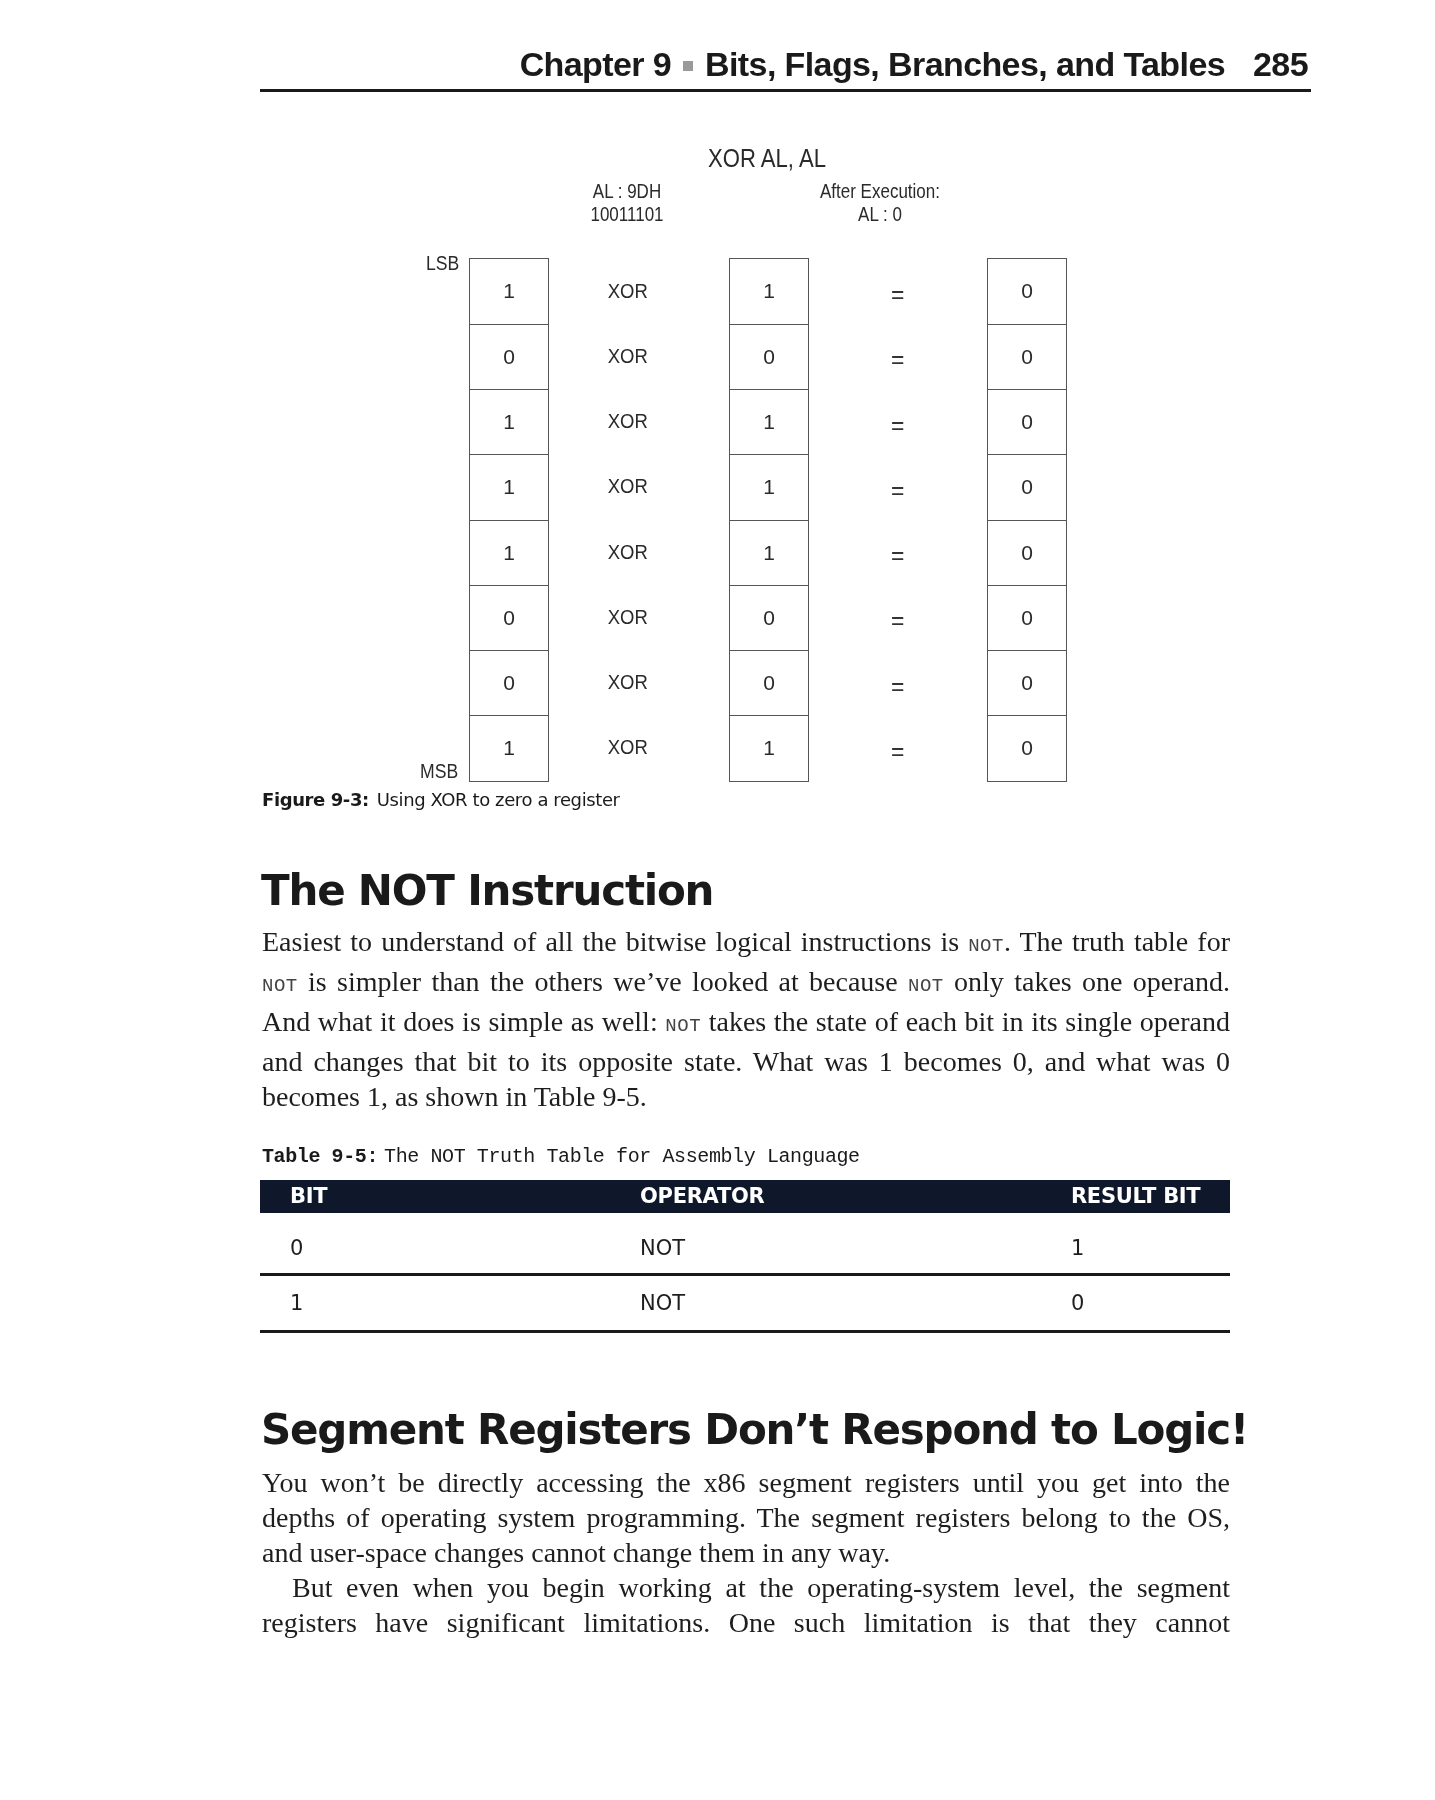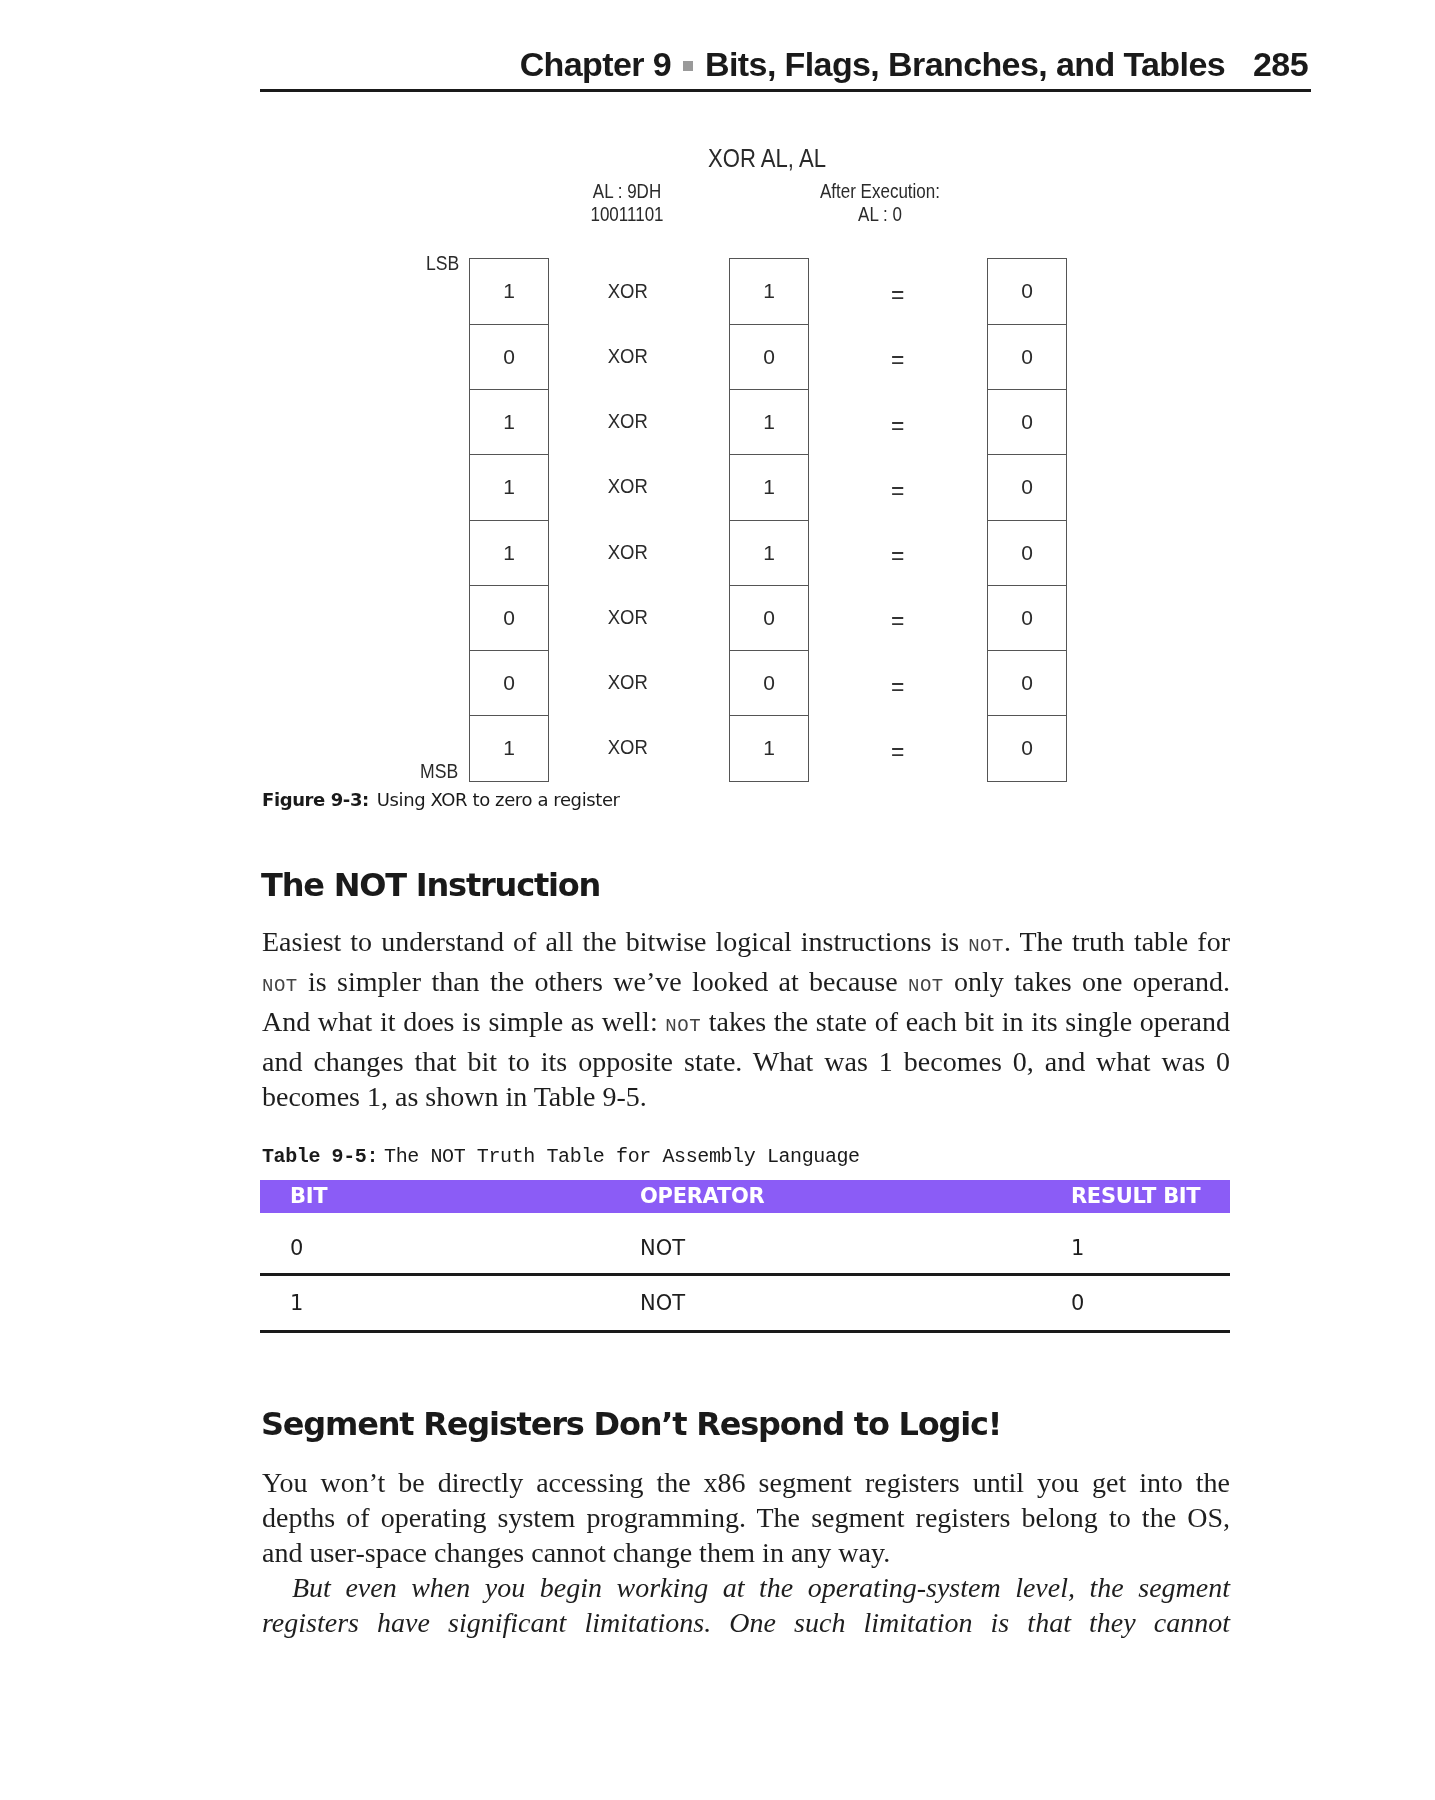--- a/index.html
+++ b/index.html
@@ -26,34 +26,34 @@
   .col .cell:first-child { border-top: 1.5px solid #555; height: 66.75px; }
   .mid { position: absolute; top: 258px; width: 120px; }
   .mid .m { height: 65.25px; display: flex; align-items: center; justify-content: center; font-size: 21px; }
   .mid .m span { display: inline-block; transform: scaleX(0.88); }
   .eq .m span { font-size: 26px; padding-top: 8px; color: #333; }
 
   .fig-cap { position: absolute; left: 262px; top: 789px; font-family: "DejaVu Sans", sans-serif; font-size: 18px; letter-spacing: -0.4px; }
   .fig-cap b { margin-right: 8px; }
 
   
-  .h2 { position: absolute; left: 261px; font-family: "DejaVu Sans", sans-serif; font-weight: bold; font-size: 32px; letter-spacing: -1.2px; color: #1a1a1a; }
+  .h2 { position: absolute; left: 261px; font-family: "DejaVu Sans", sans-serif; font-weight: bold; font-size: 42px; letter-spacing: -1.2px; color: #1a1a1a; }
 
   
   .para { position: absolute; left: 262px; width: 968px; font-family: "Liberation Serif", serif; font-size: 28px;
     line-height: 35px; text-align: justify; color: #1e1e1e; word-spacing: 0px; }
   .para .last { text-align-last: left; }
   .para .sc { font-family: "Liberation Mono", monospace; font-size: 19px; color: #444; letter-spacing: 0.5px; }
-  .indent { text-indent: 30px; font-style: italic; }
+  .indent { text-indent: 30px; }
 
   
   .tbl-cap { position: absolute; left: 262px; top: 1145px; font-family: Liberation Mono, monospace; font-size: 20px; letter-spacing: -0.4px; }
   .tbl-cap b { margin-right: 6px; }
   .tbl { position: absolute; left: 260px; top: 1180px; width: 970px; font-family: "DejaVu Sans", sans-serif; }
-  .tbl .hdr { height: 33px; background: #8b5cf6; color: #fff; font-weight: bold; font-size: 21px; position: relative; letter-spacing: -0.3px; }
+  .tbl .hdr { height: 33px; background: #0f172a; color: #fff; font-weight: bold; font-size: 21px; position: relative; letter-spacing: -0.3px; }
   .tbl .hdr span, .tbl .row span { position: absolute; top: 4px; }
   .tbl .row { position: relative; font-size: 21px; color: #1e1e1e; }
   .tbl .row.r1 { height: 60px; border-bottom: 3px solid #1a1a1a; }
   .tbl .row.r2 { height: 54px; border-bottom: 3px solid #1a1a1a; }
   .tbl .row.r1 span { top: 62%; transform: translateY(-60%); }
   .tbl .row.r2 span { top: 50%; transform: translateY(-50%); }
   .c1 { left: 30px; } .c2 { left: 380px; } .c3 { left: 811px; }
 </style>
 </head>
 <body>

